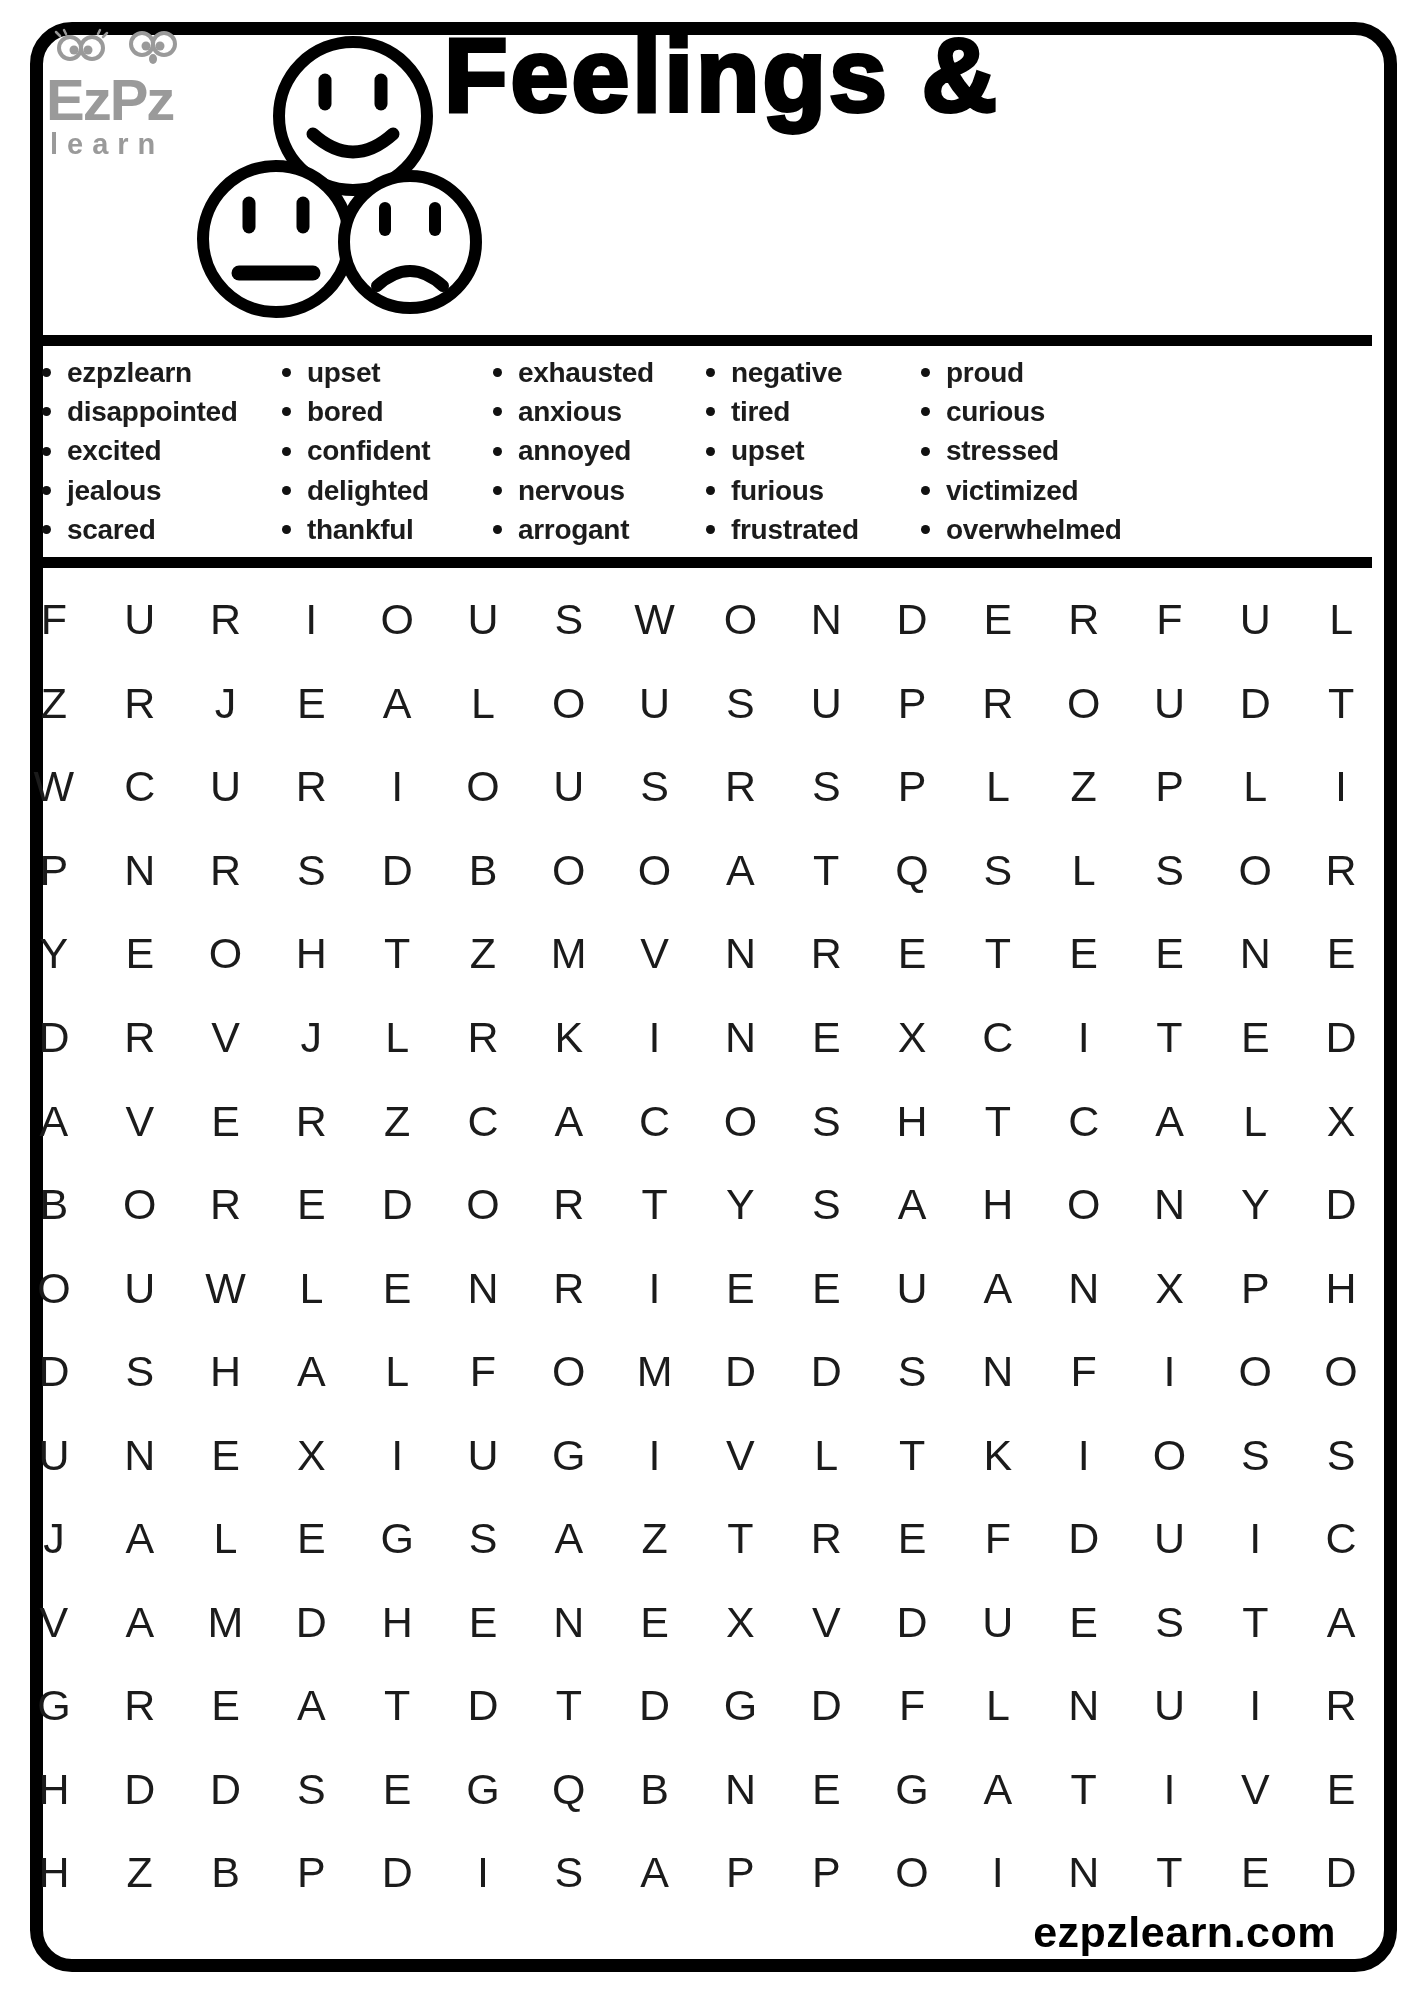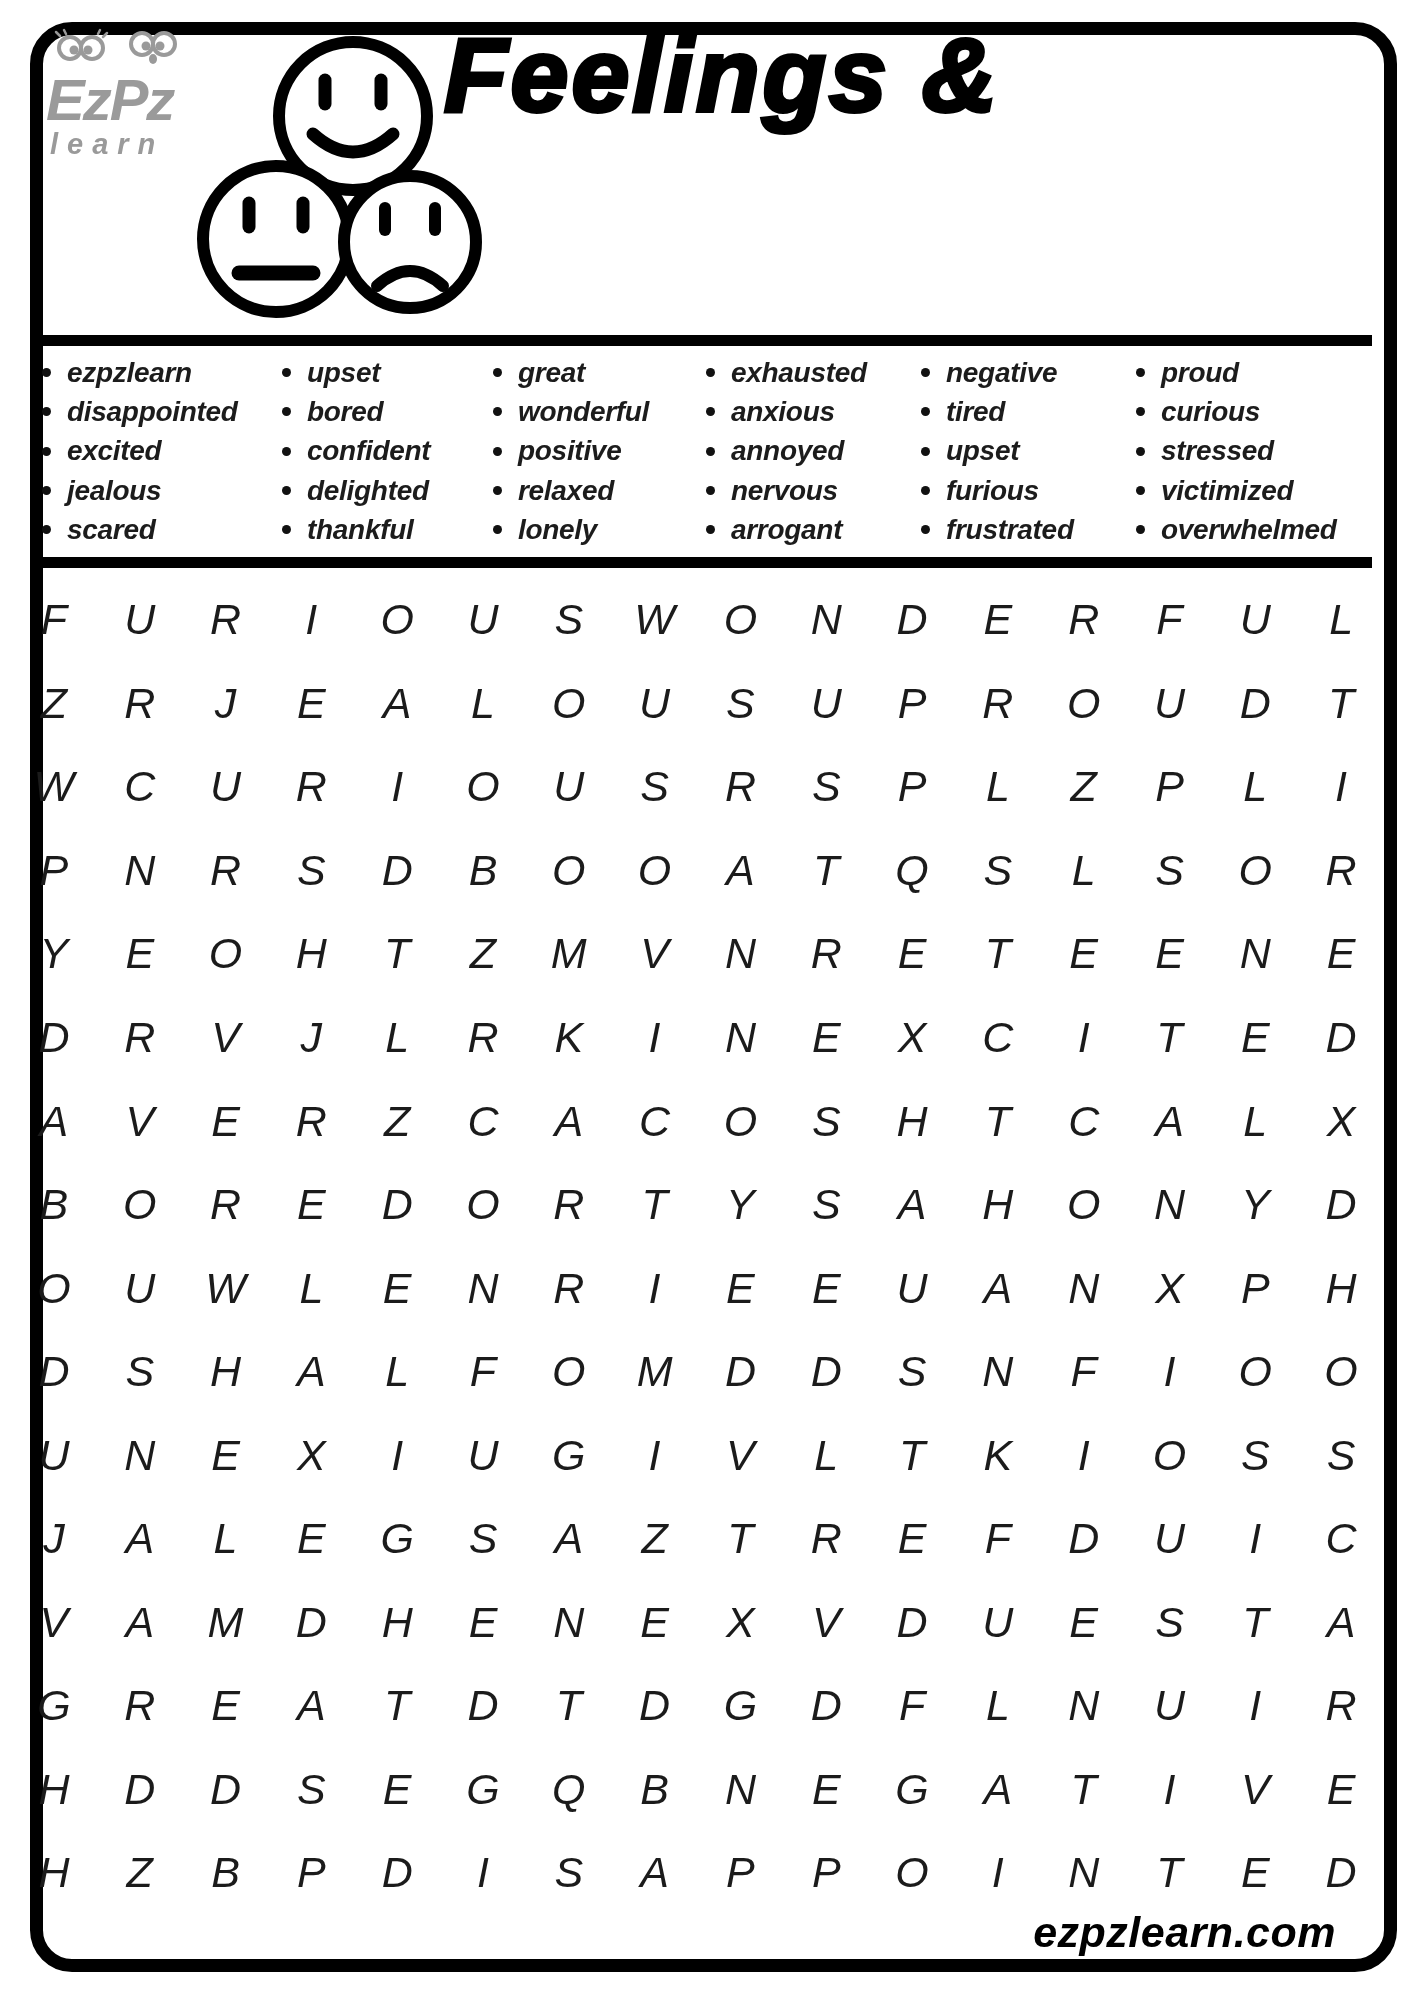--- a/index.html
+++ b/index.html
@@ -1,18 +1,18 @@
 <!DOCTYPE html>
 <html><head>
 <meta charset="utf-8">
 <style>
   html,body{margin:0;padding:0;background:#fff;}
   .page{
     position:relative;width:1400px;height:2000px;background:#fff;
-    font-family:"Liberation Sans",sans-serif;overflow:hidden;color:#111;font-style:italic;
+    font-family:"Liberation Sans",sans-serif;overflow:hidden;color:#111;
   }
   
   .frame{
     position:absolute;left:30px;top:22px;width:1341px;height:1924px;
     border:13px solid #000;border-radius:42px;
   }
   
   .logo{position:absolute;left:46px;top:30px;width:175px;height:130px;}
   .logo svg{overflow:visible;}
   
@@ -160,86 +160,64 @@
           <span class="wlabel">delighted</span>
         </div>
         <div class="witem">
           <span class="bullet"></span>
           <span class="wlabel">thankful</span>
         </div>
       </div>
       <div class="wcol">
         <div class="witem">
           <span class="bullet"></span>
-          <span class="wlabel">great</span>
-        </div>
-        <div class="witem">
-          <span class="bullet"></span>
-          <span class="wlabel">wonderful</span>
-        </div>
-        <div class="witem">
-          <span class="bullet"></span>
-          <span class="wlabel">positive</span>
-        </div>
-        <div class="witem">
-          <span class="bullet"></span>
-          <span class="wlabel">relaxed</span>
-        </div>
-        <div class="witem">
-          <span class="bullet"></span>
-          <span class="wlabel">lonely</span>
+          <span class="wlabel">exhausted</span>
+        </div>
+        <div class="witem">
+          <span class="bullet"></span>
+          <span class="wlabel">anxious</span>
+        </div>
+        <div class="witem">
+          <span class="bullet"></span>
+          <span class="wlabel">annoyed</span>
+        </div>
+        <div class="witem">
+          <span class="bullet"></span>
+          <span class="wlabel">nervous</span>
+        </div>
+        <div class="witem">
+          <span class="bullet"></span>
+          <span class="wlabel">arrogant</span>
         </div>
       </div>
       <div class="wcol">
         <div class="witem">
           <span class="bullet"></span>
-          <span class="wlabel">exhausted</span>
-        </div>
-        <div class="witem">
-          <span class="bullet"></span>
-          <span class="wlabel">anxious</span>
-        </div>
-        <div class="witem">
-          <span class="bullet"></span>
-          <span class="wlabel">annoyed</span>
-        </div>
-        <div class="witem">
-          <span class="bullet"></span>
-          <span class="wlabel">nervous</span>
-        </div>
-        <div class="witem">
-          <span class="bullet"></span>
-          <span class="wlabel">arrogant</span>
+          <span class="wlabel">negative</span>
+        </div>
+        <div class="witem">
+          <span class="bullet"></span>
+          <span class="wlabel">tired</span>
+        </div>
+        <div class="witem">
+          <span class="bullet"></span>
+          <span class="wlabel">upset</span>
+        </div>
+        <div class="witem">
+          <span class="bullet"></span>
+          <span class="wlabel">furious</span>
+        </div>
+        <div class="witem">
+          <span class="bullet"></span>
+          <span class="wlabel">frustrated</span>
         </div>
       </div>
       <div class="wcol">
         <div class="witem">
           <span class="bullet"></span>
-          <span class="wlabel">negative</span>
-        </div>
-        <div class="witem">
-          <span class="bullet"></span>
-          <span class="wlabel">tired</span>
-        </div>
-        <div class="witem">
-          <span class="bullet"></span>
-          <span class="wlabel">upset</span>
-        </div>
-        <div class="witem">
-          <span class="bullet"></span>
-          <span class="wlabel">furious</span>
-        </div>
-        <div class="witem">
-          <span class="bullet"></span>
-          <span class="wlabel">frustrated</span>
-        </div>
-      </div>
-      <div class="wcol">
-        <div class="witem">
-          <span class="bullet"></span>
           <span class="wlabel">proud</span>
         </div>
         <div class="witem">
           <span class="bullet"></span>
           <span class="wlabel">curious</span>
         </div>
         <div class="witem">
           <span class="bullet"></span>
           <span class="wlabel">stressed</span>
         </div>

